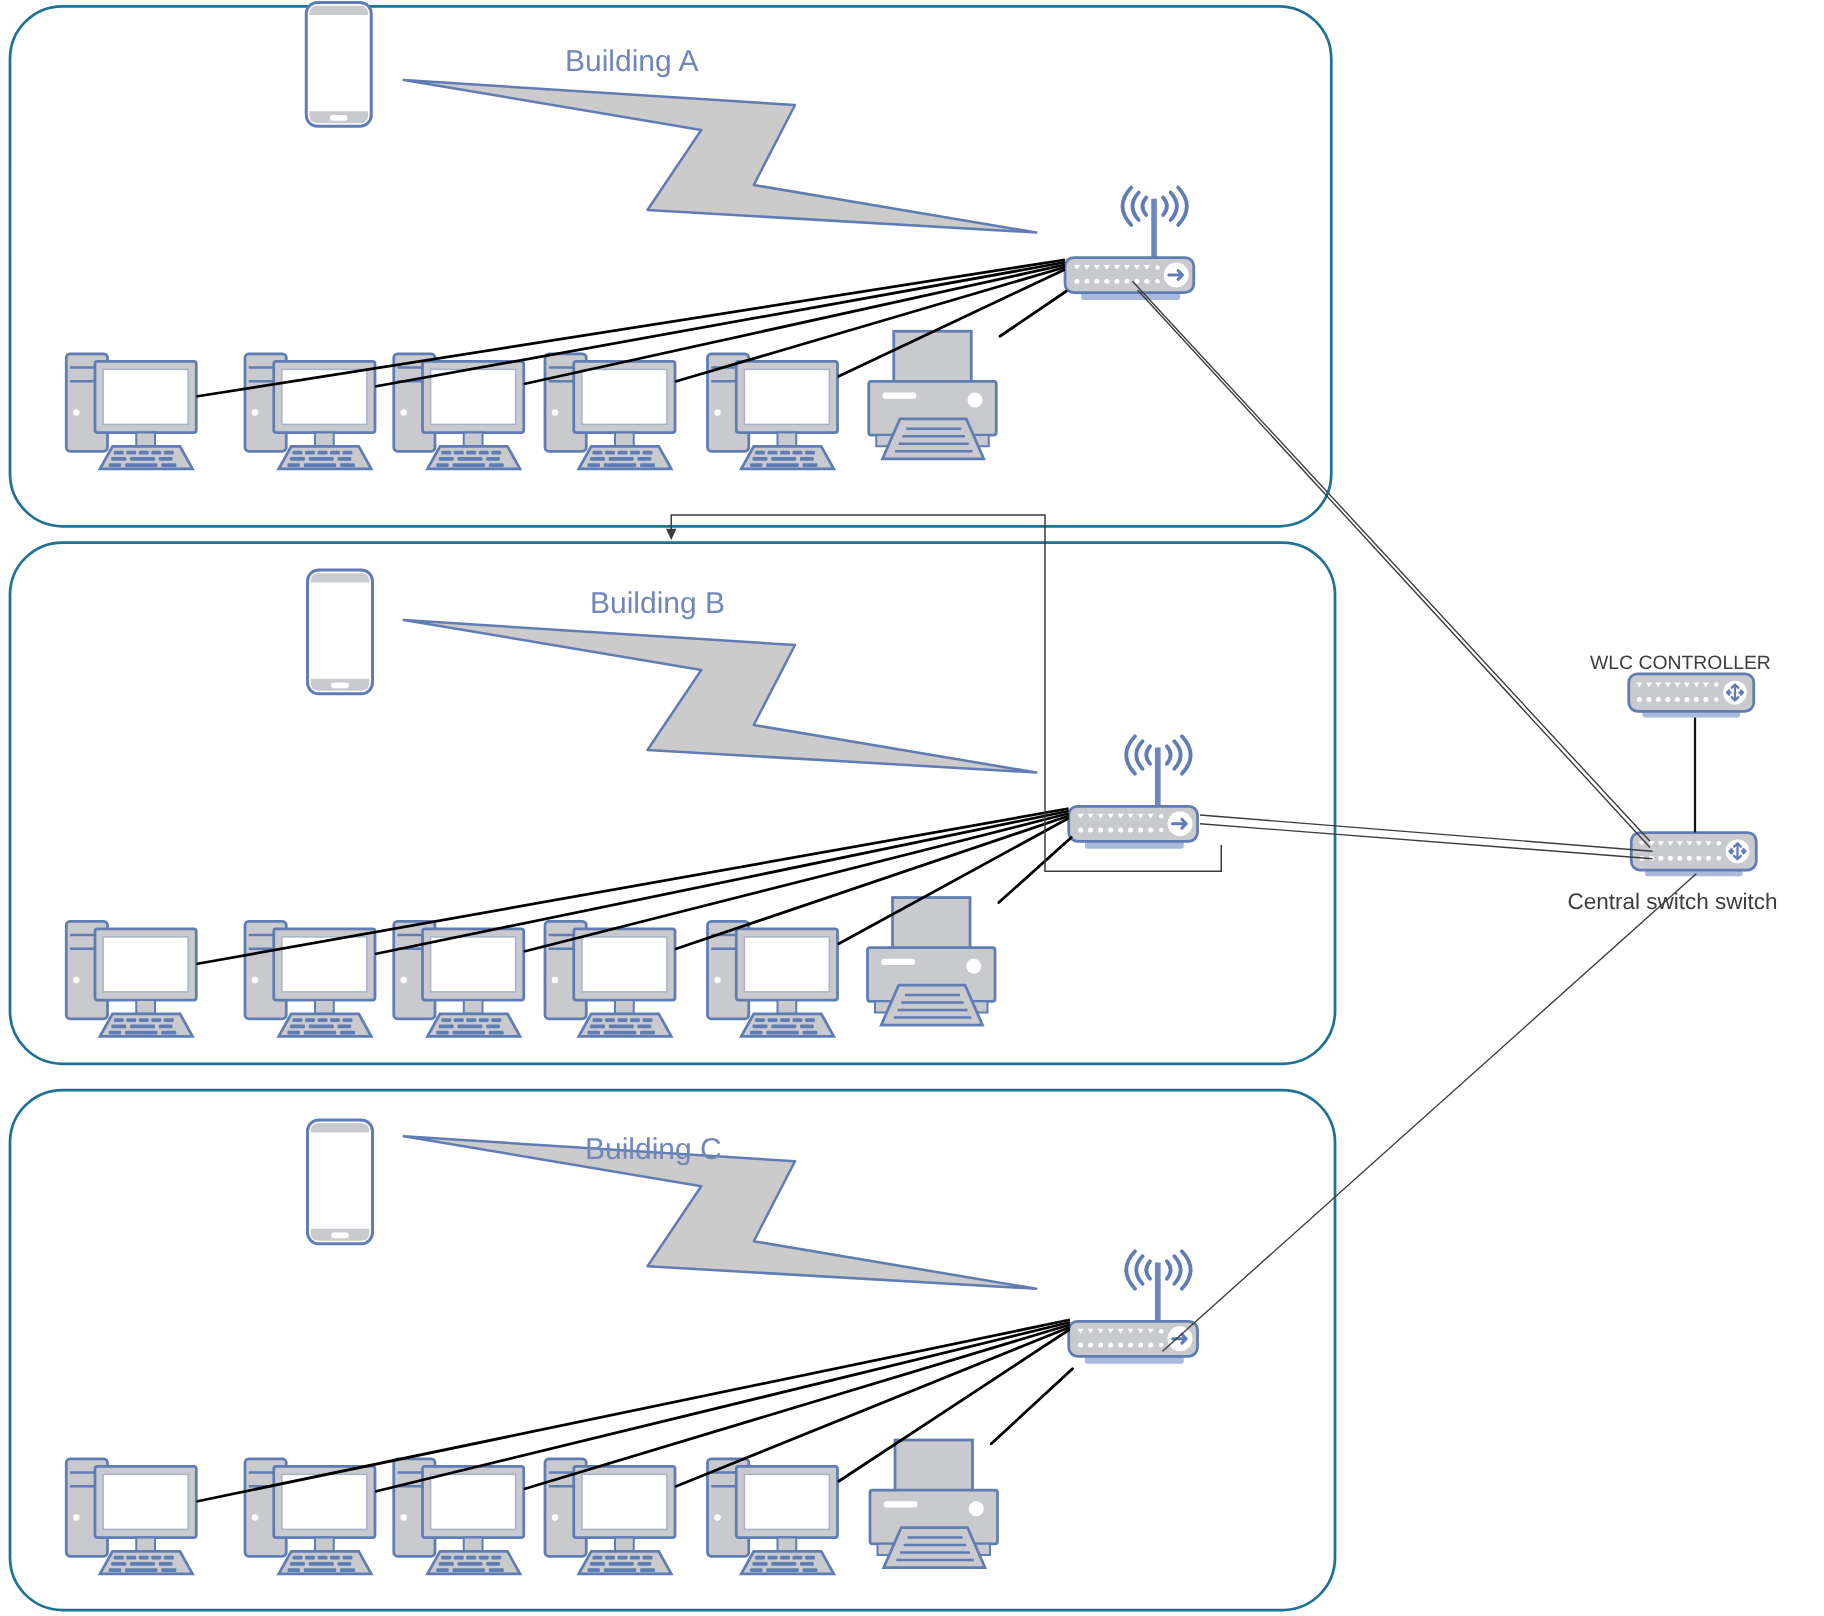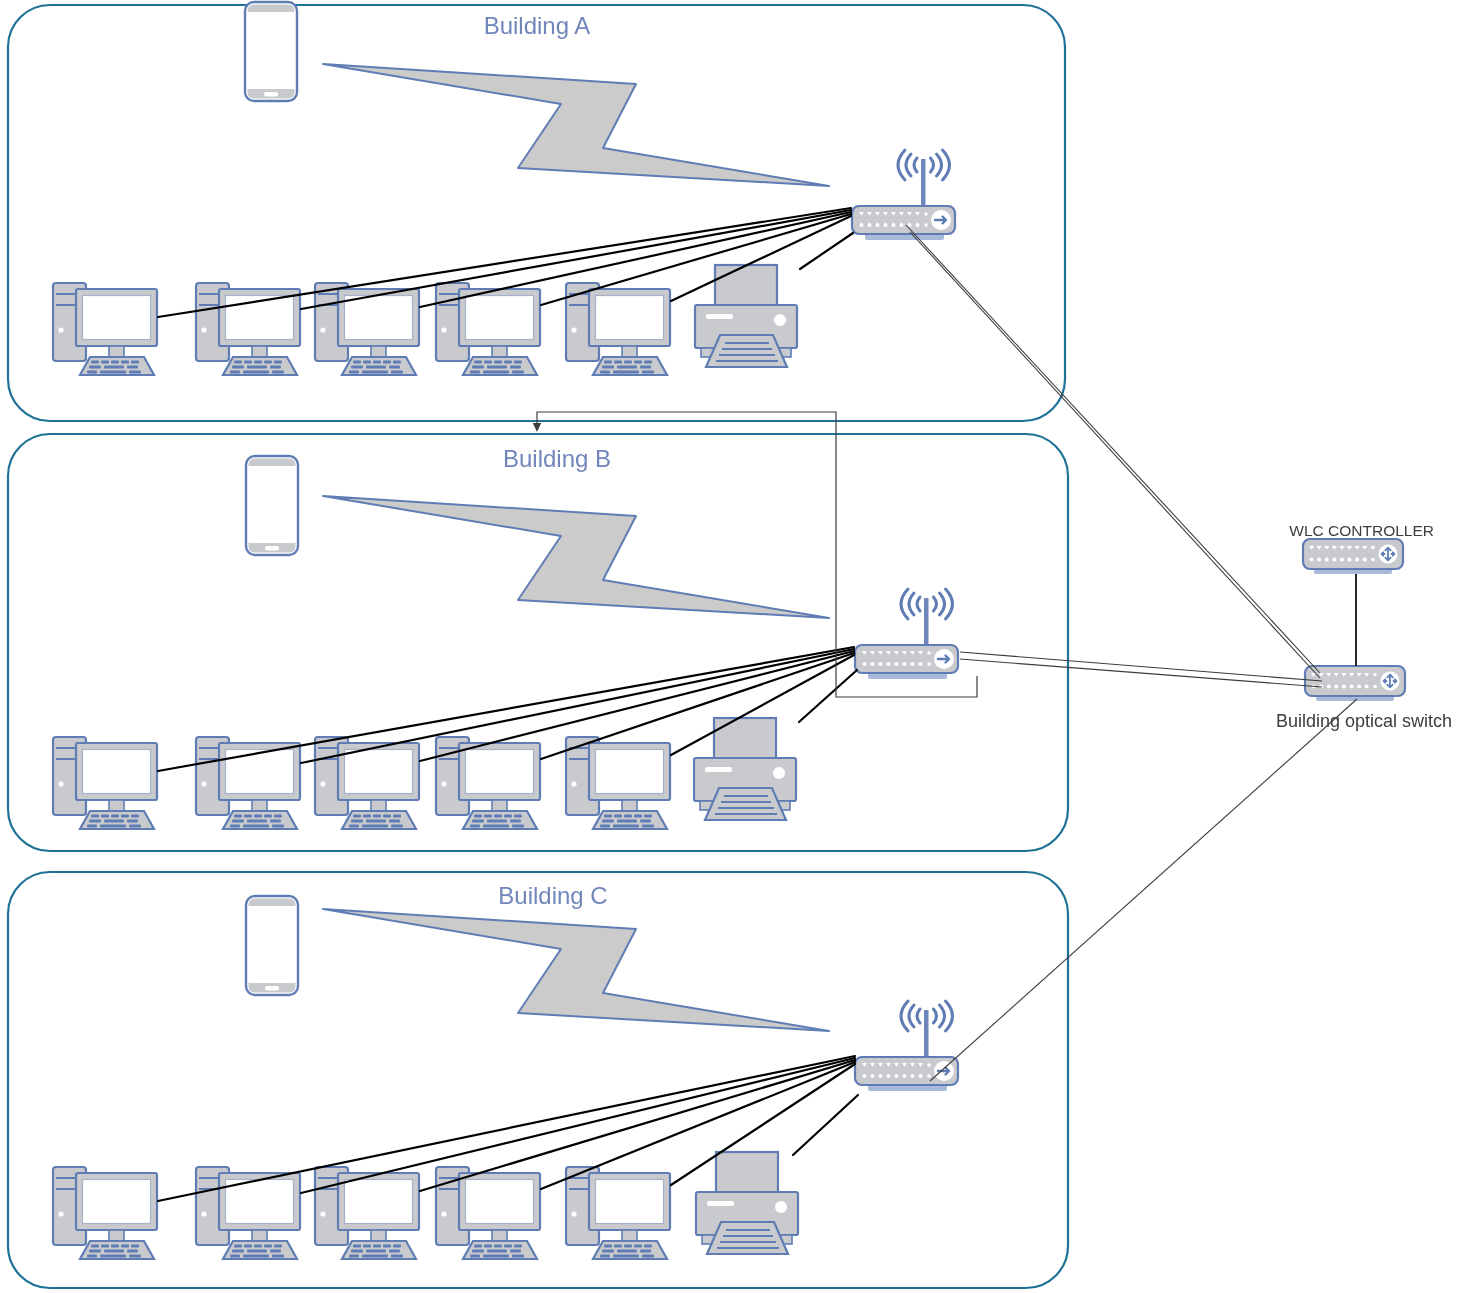--- a/index.html
+++ b/index.html
@@ -23,25 +23,25 @@
   .arcs{fill:none;stroke:var(--icon-stroke,#5f7db4);stroke-width:3;stroke-linecap:round;}
   .arrowblue{stroke:var(--icon-stroke,#5f7db4);stroke-width:2.4;fill:none;stroke-linecap:round;stroke-linejoin:round;}
   .arrow4{stroke:var(--icon-stroke,#5f7db4);stroke-width:1.8;fill:none;stroke-linecap:round;stroke-linejoin:round;}
   .net{stroke:var(--cable-line,#000000);stroke-width:2.2;stroke-linecap:round;}
   .thin{stroke:var(--thin-line,#3c3c3c);stroke-width:1.1;fill:none;}
   .link{stroke:#111111;stroke-width:1.8;}
   .connector{stroke:var(--thin-line,#3c3c3c);stroke-width:1.2;fill:none;}
   .arrowhead{fill:var(--thin-line,#3c3c3c);stroke:none;}
   
   .bldg-title{
-    position:absolute;width:170px;text-align:center;
-    font-size:24px;color:var(--title-text,#7186ba);white-space:nowrap;
+    position:absolute;width:170px;
+    font-size:24px;color:var(--title-text,#7186ba);white-space:nowrap;margin-top:24px;
   }
   .dev-label{
-    position:absolute;text-align:right;color:var(--label-text,#3d3d3d);white-space:nowrap;
+    position:absolute;text-align:left;color:var(--label-text,#3d3d3d);white-space:nowrap;
   }
   .wlc-label{left:1272px;top:522px;width:162px;font-size:15.5px;}
   .central-label{left:1254px;top:711px;width:198px;font-size:18px;}
 </style>
 </head>
 <body>
 
 <div class="canvas">
 
 <svg width="1459" height="1293" viewBox="0 0 1459 1293">
@@ -247,15 +247,15 @@
     <path class="connector" d="M977,676 L977,697 L836,697 L836,412 L537,412 L537,430"></path>
     <polygon class="arrowhead" points="532.8,423 541.2,423 537,432"></polygon>
   </g>
 </svg>
 
 <div class="bldg-title" style="left:452px;top:12px">Building A</div>
 <div class="bldg-title" style="left:472px;top:445px">Building B</div>
 <div class="bldg-title" style="left:468px;top:882px">Building C</div>
 
 <div class="dev-label wlc-label">WLC CONTROLLER</div>
-<div class="dev-label central-label">Building optical switch</div>
+<div class="dev-label central-label">Central switch switch</div>
 
 </div>
 
 </body></html>

